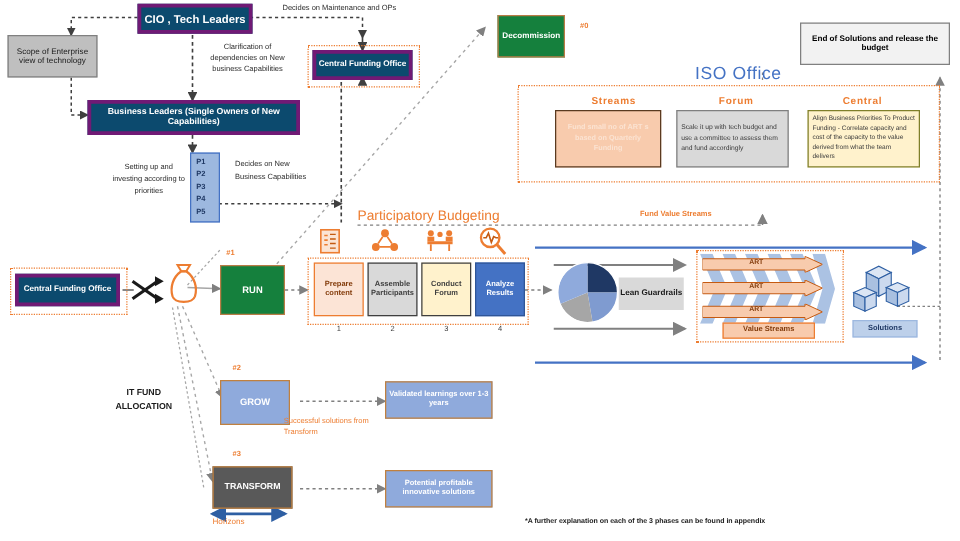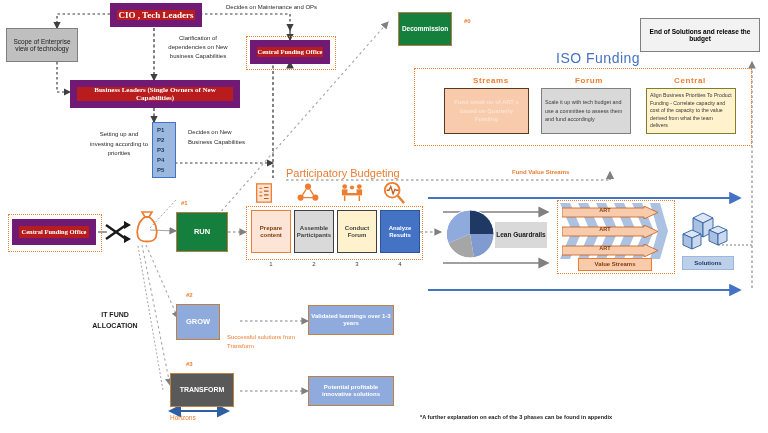--- a/index.html
+++ b/index.html
@@ -4,21 +4,21 @@
 <style>
   html,body{margin:0;padding:0;background:#ffffff;}
   body{width:768px;height:433px;position:relative;overflow:hidden;
        font-family:"Liberation Sans",sans-serif;color:#231f20;}
   .stage{position:absolute;left:0;top:0;width:768px;height:433px;}
   .node{position:absolute;box-sizing:border-box;display:flex;align-items:center;
         justify-content:center;text-align:center;line-height:1.15;}
   .lbl{position:absolute;box-sizing:border-box;}
 
   
-  .orange{background:#b91c1c;border:7px solid #701a75;color:#ffffff;font-weight:bold;font-family:Liberation Serif, serif;}
+  .orange{background:#0c4a6e;border:3px solid #701a75;color:#ffffff;font-weight:bold;}
   .blue{background:#15803d;border:1px solid #b97c46;color:#ffffff;font-weight:bold;}
   .bluelite{background:#8FAADC;border:1px solid #c0803f;color:#ffffff;font-weight:bold;}
   .bluepale{background:#9DB8DF;border:1px solid #4472C4;color:#1f3864;font-weight:bold;}
   .gray{background:#BFBFBF;border:1px solid #808080;color:#1a1a1a;}
   .graydark{background:#595959;border:1px solid #c0803f;color:#ffffff;font-weight:bold;}
   .grayb{background:#D0CECE;border:1px solid #3f3f3f;color:#1a1a1a;}
   .peach{background:#F8CBAD;border:1px solid #5a3a20;color:#FBE3D2;font-weight:bold;}
   .whitebox{background:#F2F2F2;border:1px solid #808080;color:#000;font-weight:bold;}
   .peachsoft{background:#FCE4D6;border:1px solid #ED7D31;color:#833C0C;font-weight:bold;}
   .greybox2{background:#D9D9D9;border:1px solid #7f7f7f;color:#3a3a3a;font-weight:bold;}
@@ -166,21 +166,21 @@
   </div>
   <div class="lbl t-orange" style="left:464px;top:18px;font-size:6px;font-weight:bold;">
     <span>#0</span>
   </div>
 
   <div class="node whitebox" style="left:640px;top:18px;width:120px;height:34px;font-size:6.5px;padding:2px 4px;">
     <span>End of Solutions and release the budget</span>
   </div>
 
   <div class="lbl t-blue" style="left:556px;top:50px;font-size:14px;letter-spacing:0.5px;">
-    <span>ISO Funding</span>
+    <span>ISO Office</span>
   </div>
 
   <div class="dashorange2" style="position:absolute;left:414px;top:68px;width:336px;height:76px;"></div>
 
   <div class="lbl t-orange" style="left:456px;top:76px;width:70px;text-align:center;font-size:8px;font-weight:bold;letter-spacing:.6px;">
     <span>Streams</span>
   </div>
   <div class="node peach" style="left:444px;top:88px;width:85px;height:46px;font-size:5.8px;padding:3px;line-height:1.5;">
     <span>Fund  small no of ART s based on Quarterly Funding</span>
   </div>
@@ -278,21 +278,21 @@
   <div class="lbl t-orange" style="left:181px;top:200px;font-size:6px;font-weight:bold;">
     <span>#1</span>
   </div>
   <div class="node blue" style="left:176px;top:212px;width:52px;height:40px;font-size:7.5px;">
     <span>RUN</span>
   </div>
 
   <div class="lbl t-orange" style="left:186px;top:292px;font-size:6px;font-weight:bold;">
     <span>#2</span>
   </div>
-  <div class="node bluelite" style="left:176px;top:304px;width:44px;height:36px;font-size:7.5px;">
+  <div class="node bluelite" style="left:176px;top:304px;width:56px;height:36px;font-size:7.5px;">
     <span>GROW</span>
   </div>
 
   <div class="lbl t-orange" style="left:186px;top:361px;font-size:6px;font-weight:bold;">
     <span>#3</span>
   </div>
   <div class="node graydark" style="left:170px;top:373px;width:64px;height:34px;font-size:7px;">
     <span>TRANSFORM</span>
   </div>
 

